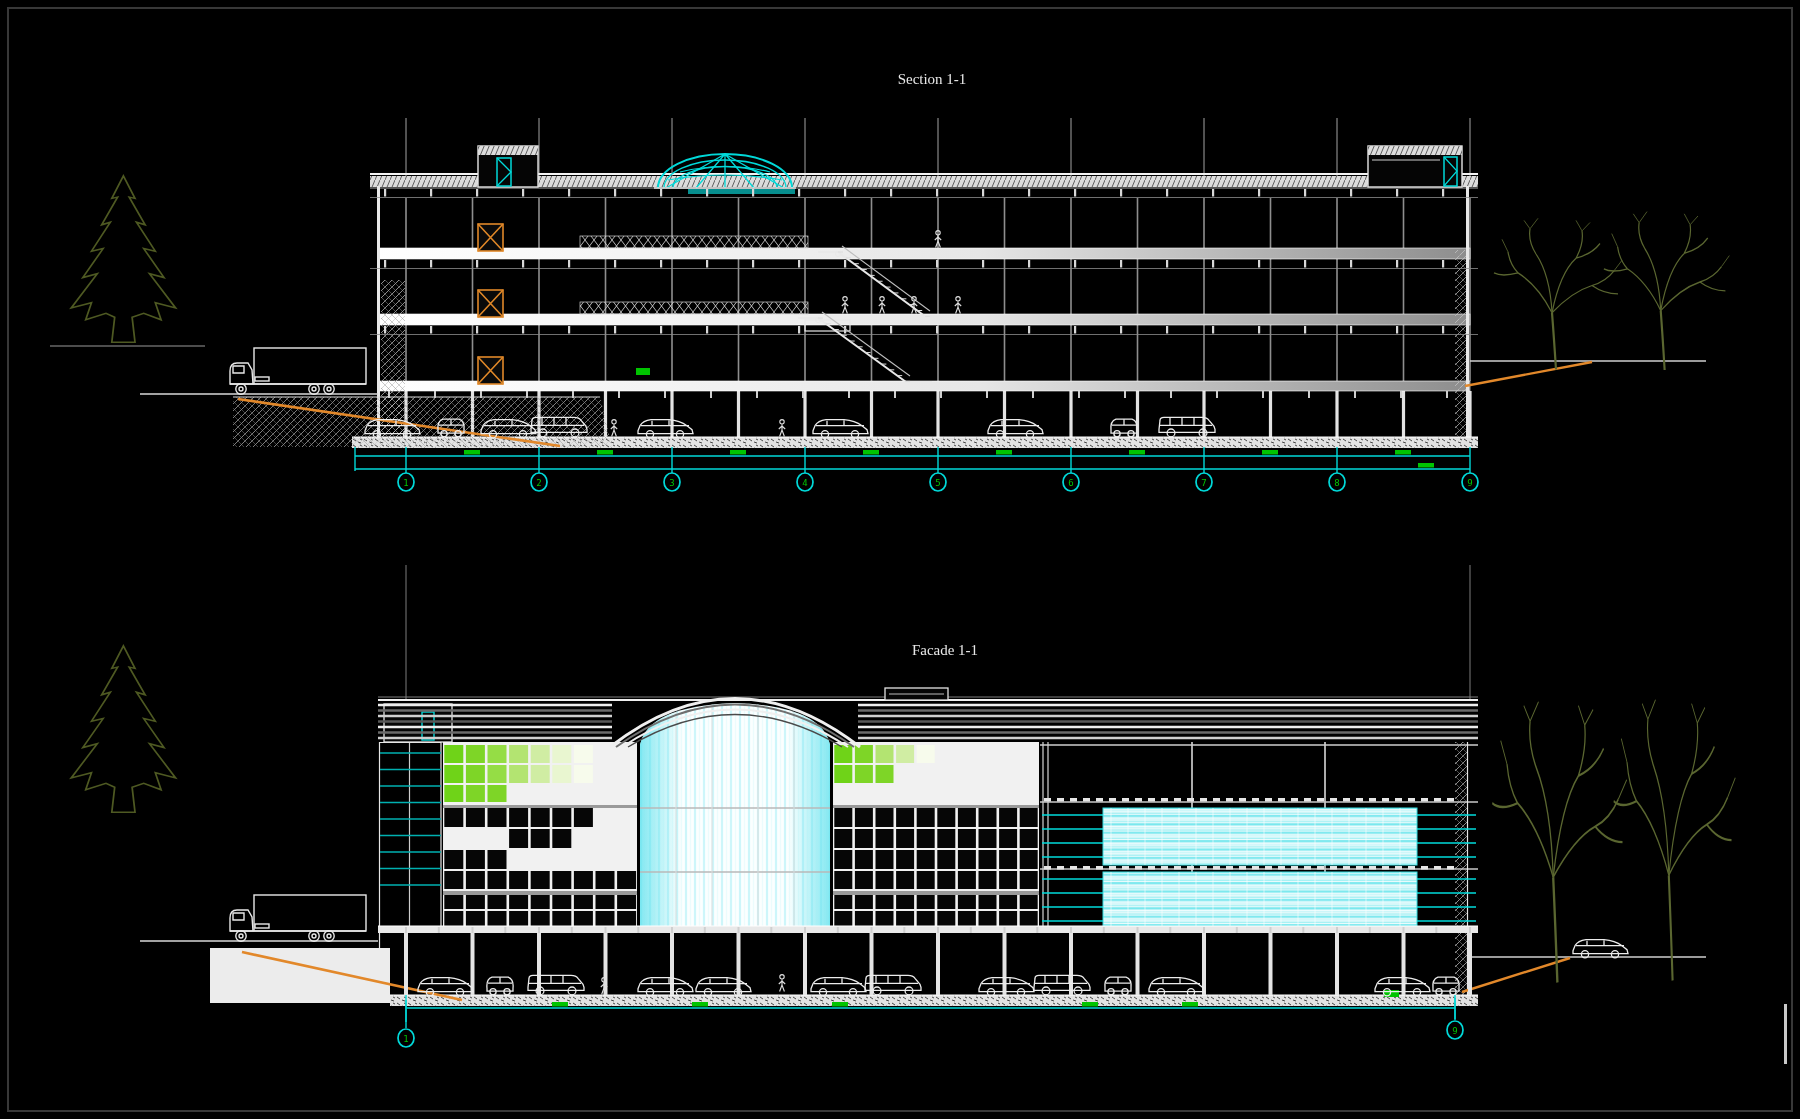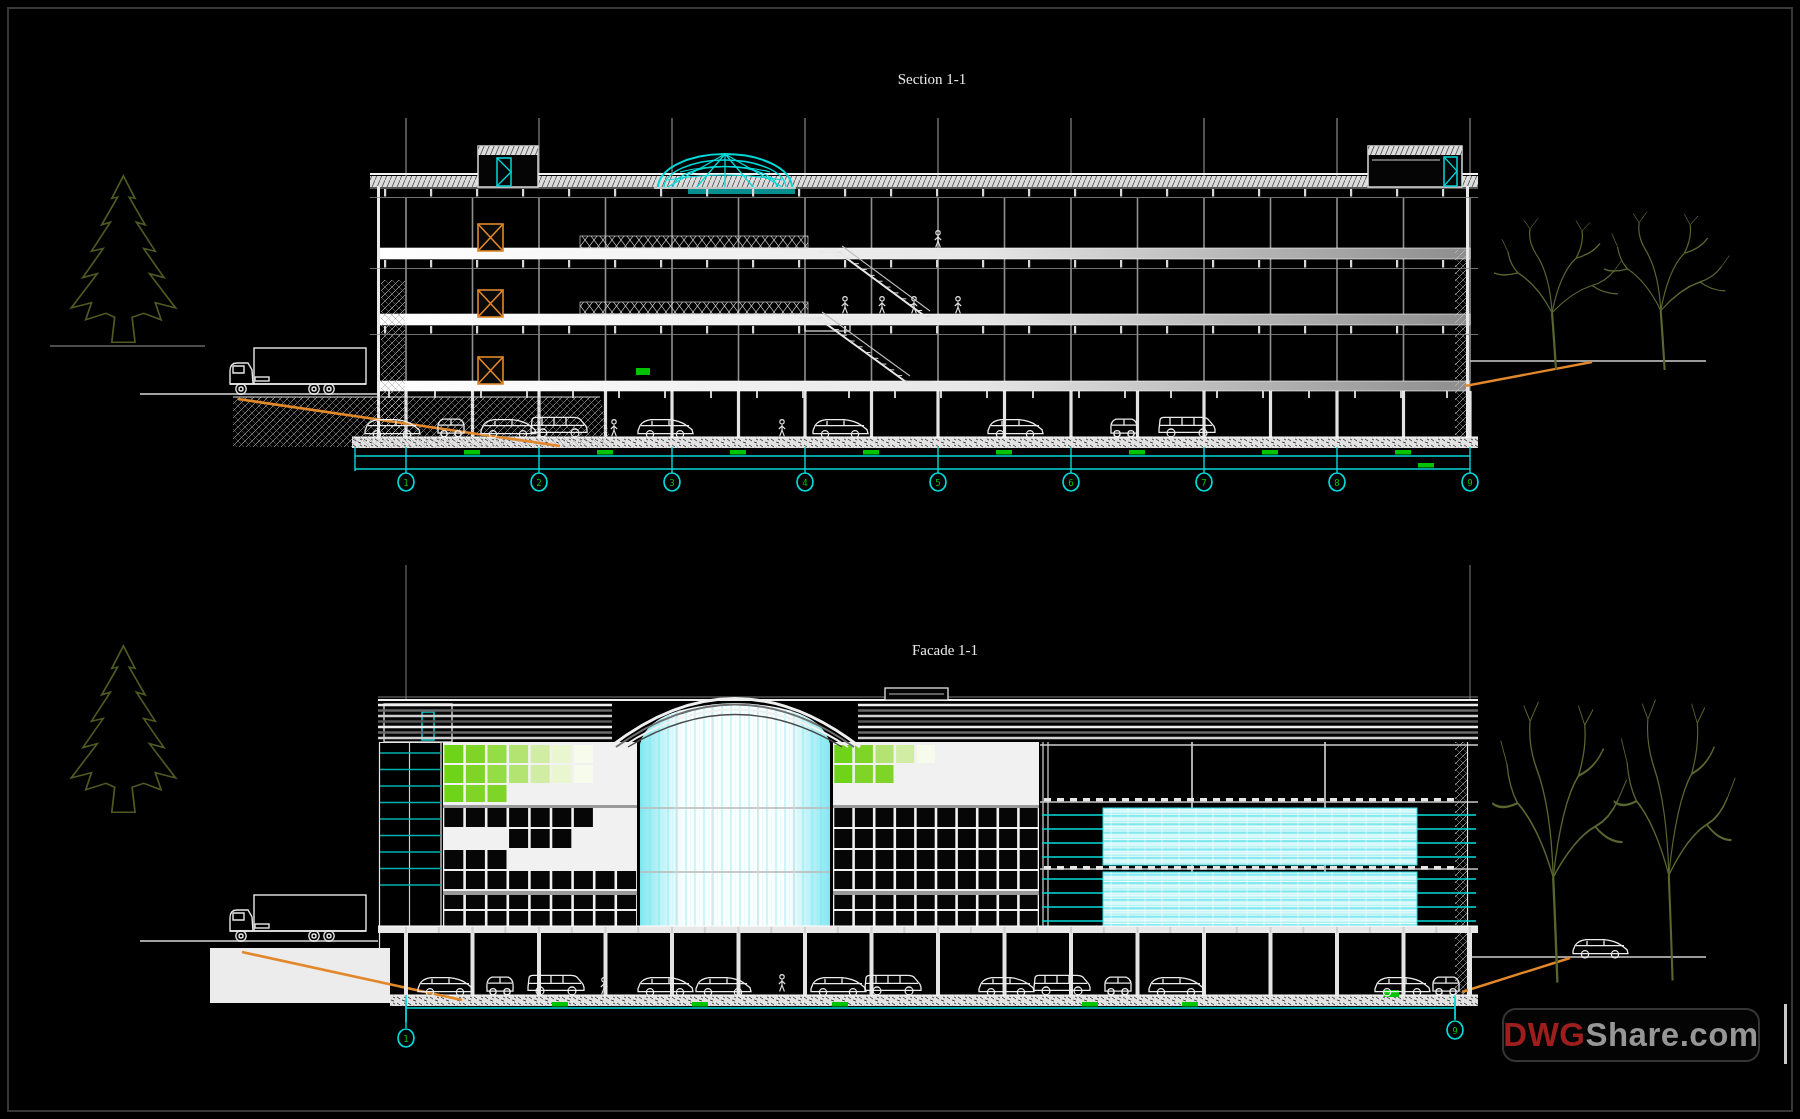--- a/index.html
+++ b/index.html
@@ -879,17 +879,13 @@
         <text x="406" y="1041.5" text-anchor="middle" class="blab">1</text>
         <line x1="1455" y1="995" x2="1455" y2="1020" stroke="#00d9d9" stroke-width="1.4"></line>
         <ellipse cx="1455" cy="1030" rx="8" ry="9" fill="none" stroke="#00d9d9" stroke-width="1.7"></ellipse>
         <text x="1455" y="1033.5" text-anchor="middle" class="blab">9</text>
       </g>
   </svg>
 
   <div class="frame"></div>
   <div class="edge-hl"></div>
 
-  <a class="logo" href="#" style="text-decoration:none">
-    <span class="d">DWG</span>
-      <span class="s">Share.com</span>
-  </a>
 </div>
 
 </body></html>

